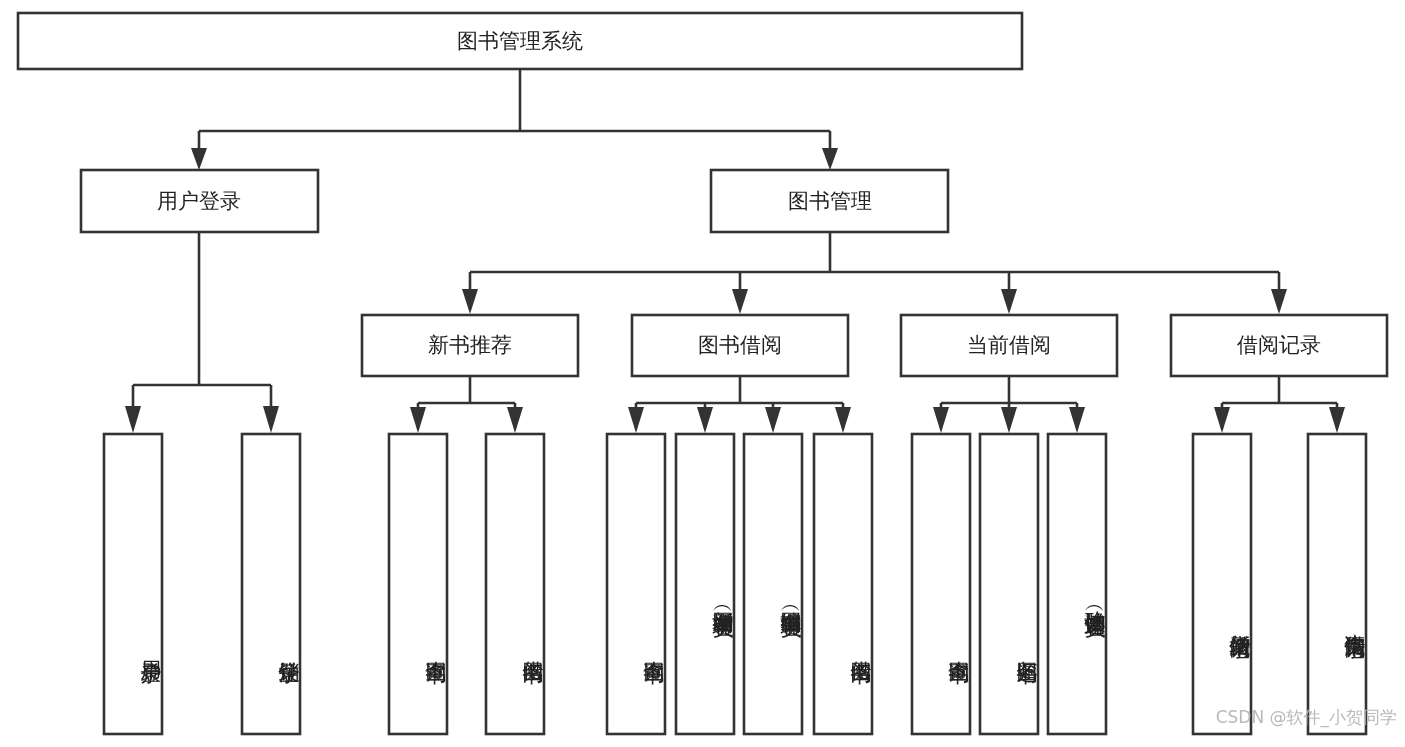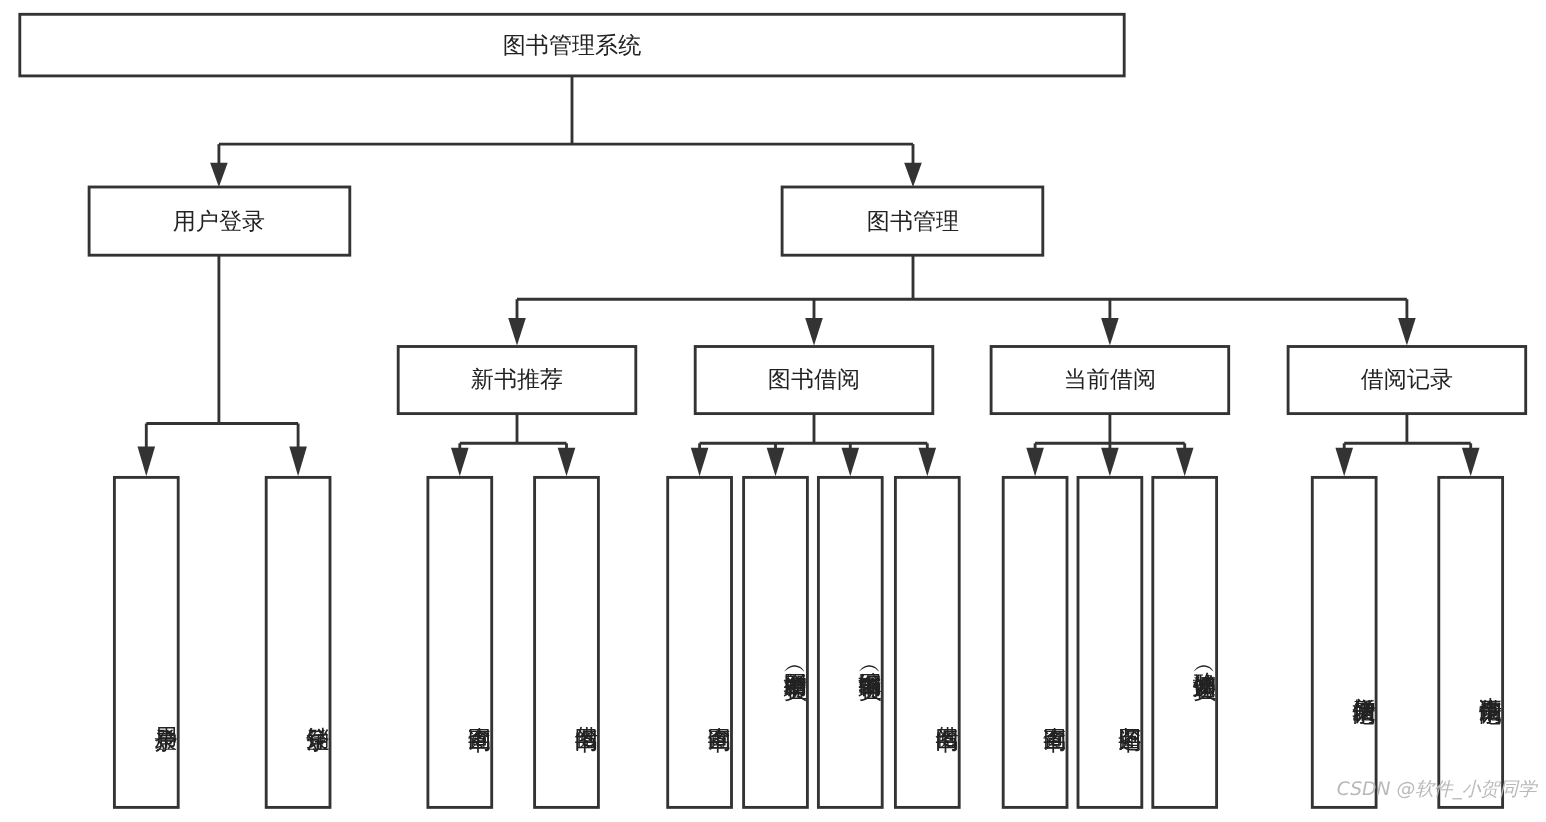--- a/index.html
+++ b/index.html
@@ -65,21 +65,20 @@
   }
   .watermark {
     position: absolute;
     right: 8px;
     bottom: 6px;
     font-family: "DejaVu Sans", "Liberation Sans", sans-serif;
     font-size: 17px;
     color: #b9b9b9;
     white-space: nowrap;
     user-select: none;
-    font-style: italic;
   }
 </style>
 </head>
 <body>
 
 <div id="diagram-root">
 
   <svg class="flow" viewBox="0 0 1405 747" xmlns="http://www.w3.org/2000/svg">
 
     <g>

